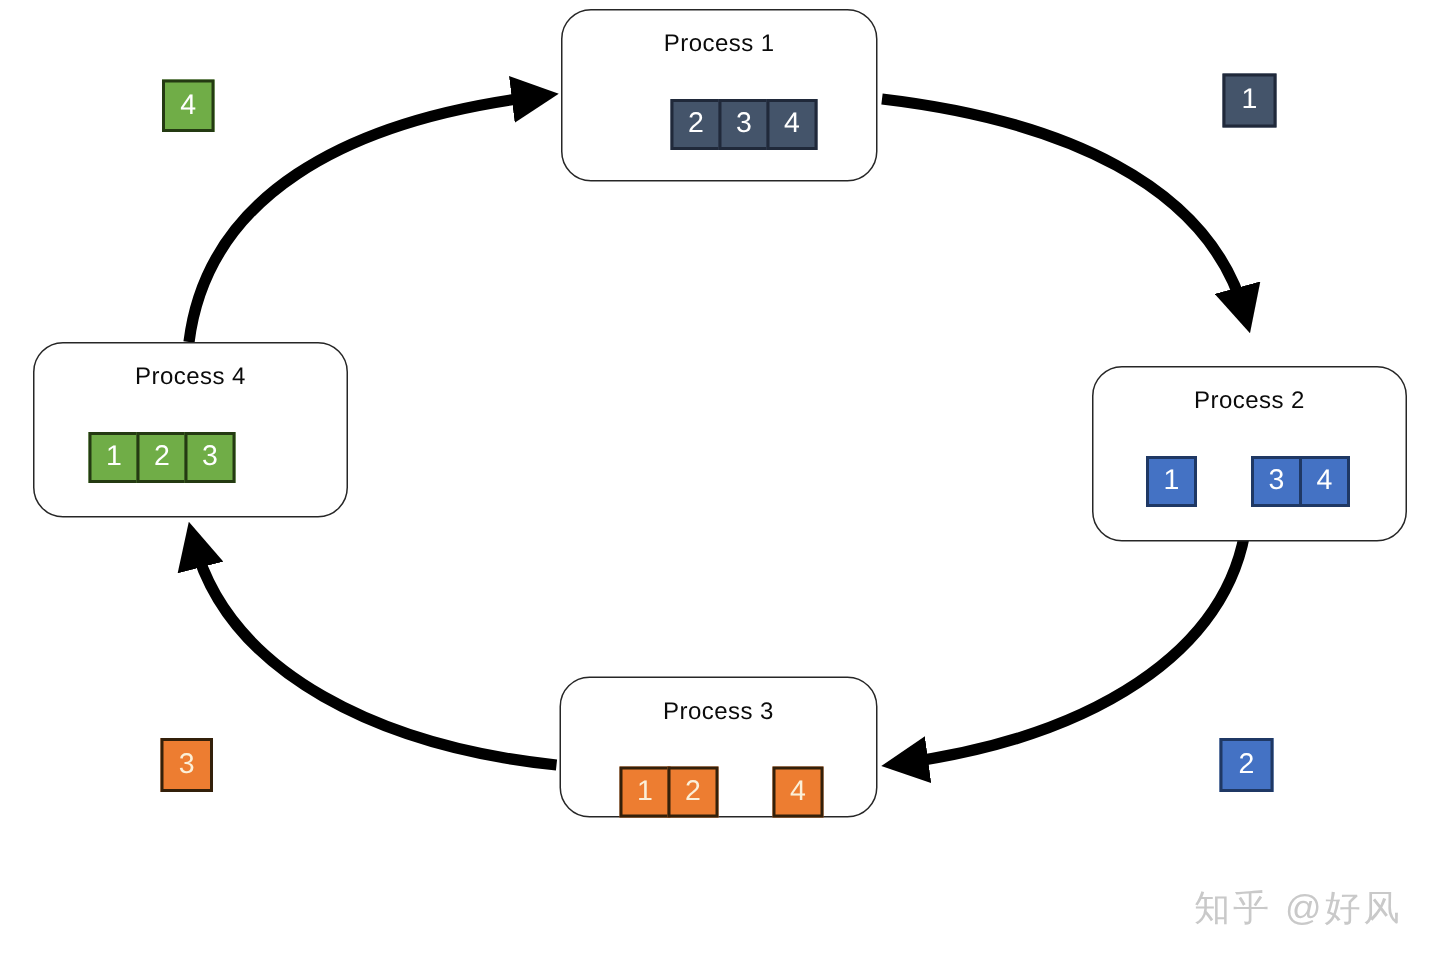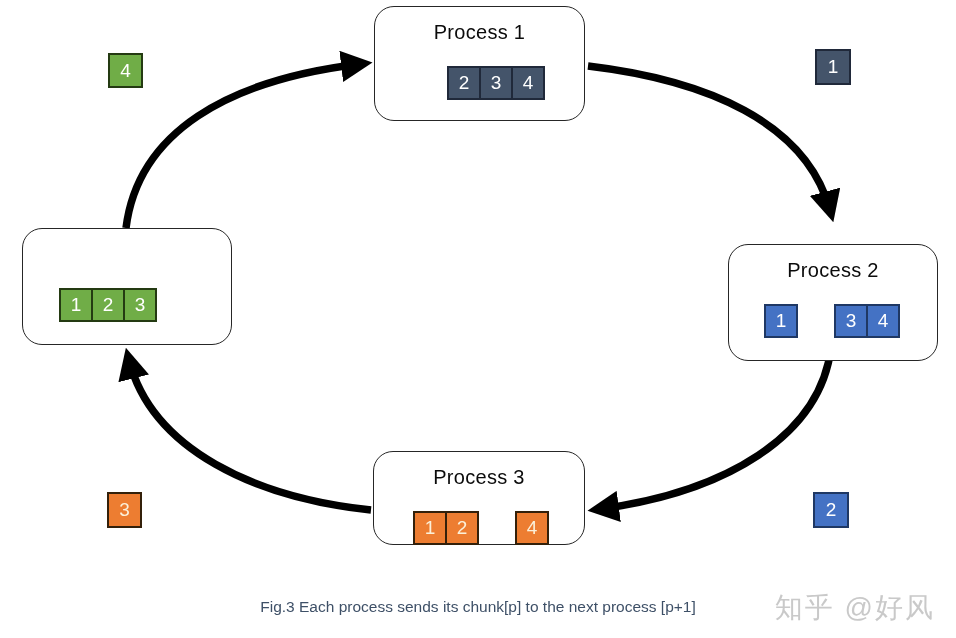--- a/index.html
+++ b/index.html
@@ -26,21 +26,21 @@
     background: #ffffff;
     border: 1.6px solid #262626;
     border-radius: 20px;
     z-index: 2;
   }
   .process-title {
     position: absolute;
     top: 14px;
     left: 0; right: 0;
     text-align: center;
-    font-size: 20px;
+    font-size: 16px;
     color: #0b0b0b;
     letter-spacing: 0.3px;
   }
   .chunk-group {
     position: absolute;
     display: flex;
   }
   .chunk {
     width: 34px;
     height: 34px;
@@ -73,21 +73,21 @@
     text-align: center;
     font-size: 15.5px;
     color: #3E5067;
     z-index: 2;
   }
 
   .watermark {
     position: absolute;
     right: 21px;
     top: 589px;
-    font-size: 28px;
+    font-size: 24px;
     color: #c9c9c9;
     letter-spacing: 2px;
     text-shadow: 1px 1px 0 #ffffff;
     z-index: 2;
   }
 
   
   #p1 { left: 374px; top: 6px;   width: 211px; height: 115px; }
   #p2 { left: 728px; top: 244px; width: 210px; height: 117px; }
   #p3 { left: 373px; top: 451px; width: 212px; height: 94px; }
@@ -135,29 +135,29 @@
     <div class="chunk-group" style="left:39px; top:59px;">
       <div class="chunk orange">1</div>
       <div class="chunk orange">2</div>
     </div>
     <div class="chunk-group" style="left:141px; top:59px;">
       <div class="chunk orange">4</div>
     </div>
   </div>
 
   <div class="process-box" id="p4">
+    <div class="process-title">Process 4</div>
     <div class="chunk-group" style="left:36px; top:59px;">
       <div class="chunk green">1</div>
       <div class="chunk green">2</div>
       <div class="chunk green">3</div>
     </div>
   </div>
 
   <div class="satellite chunk green" style="left:108px; top:53px; width:35px; height:35px;">4</div>
   <div class="satellite chunk slate" style="left:815px; top:49px;">1</div>
   <div class="satellite chunk blue" style="left:813px; top:492px;">2</div>
   <div class="satellite chunk orange" style="left:107px; top:492px; width:35px;">3</div>
 
-  <div class="caption">Fig.3 Each process sends its chunk[p] to the next process [p+1]</div>
 
   <div class="watermark">知乎 @好风</div>
 
 </div>
 
 </body></html>

